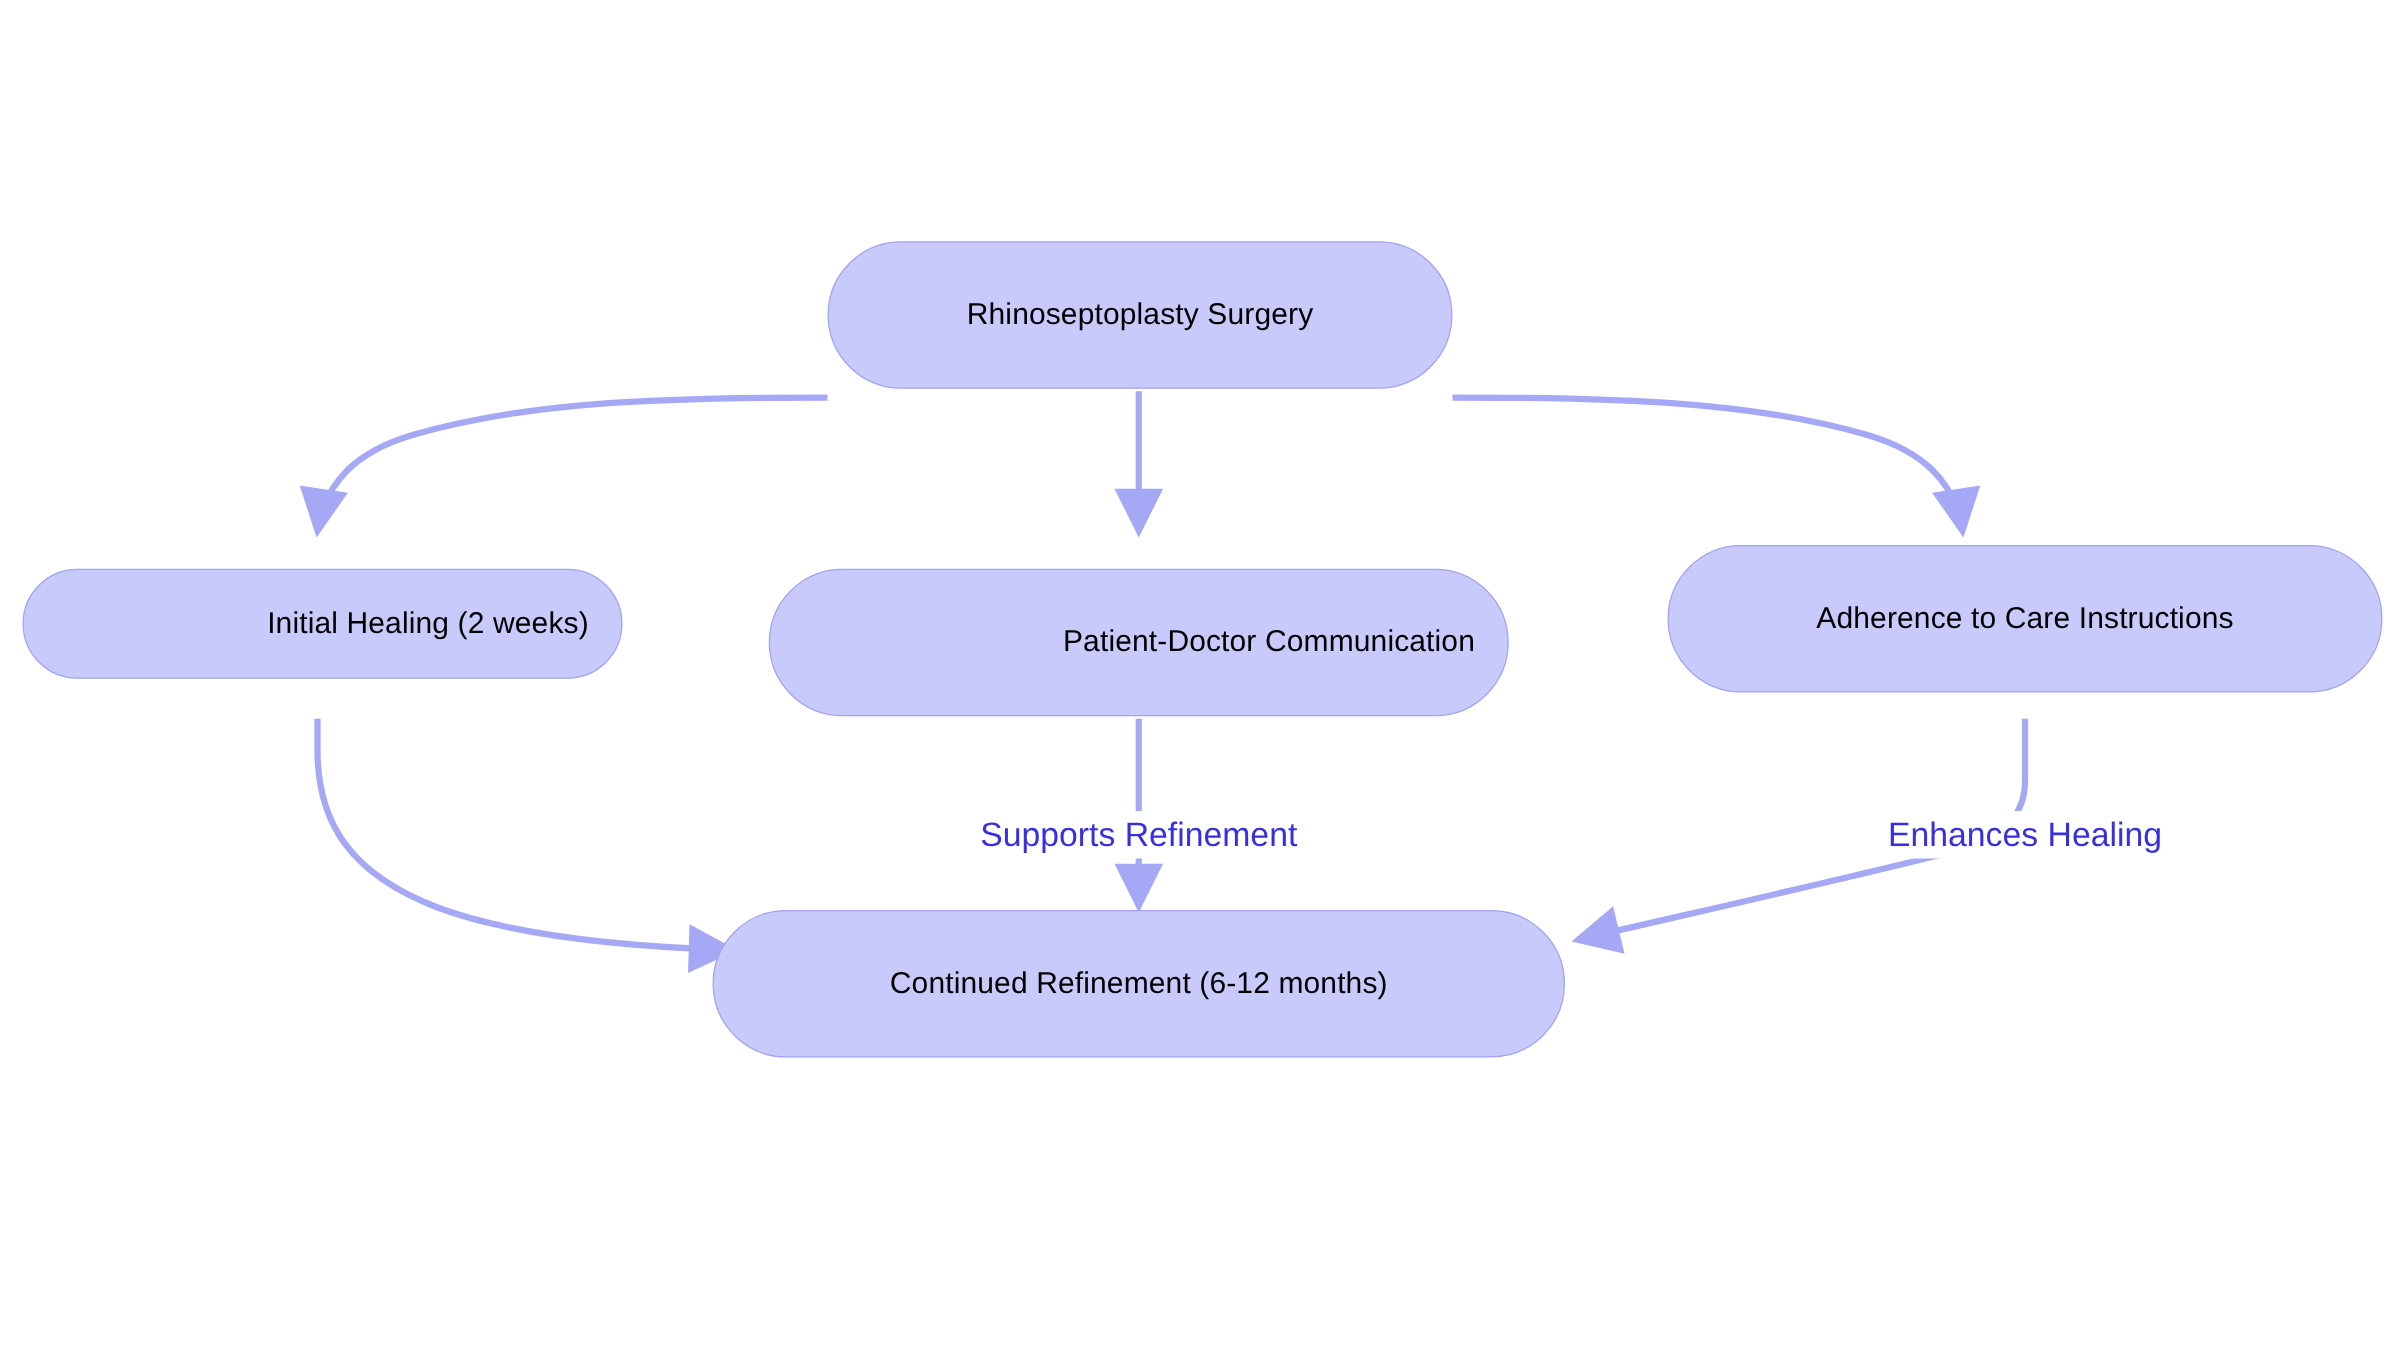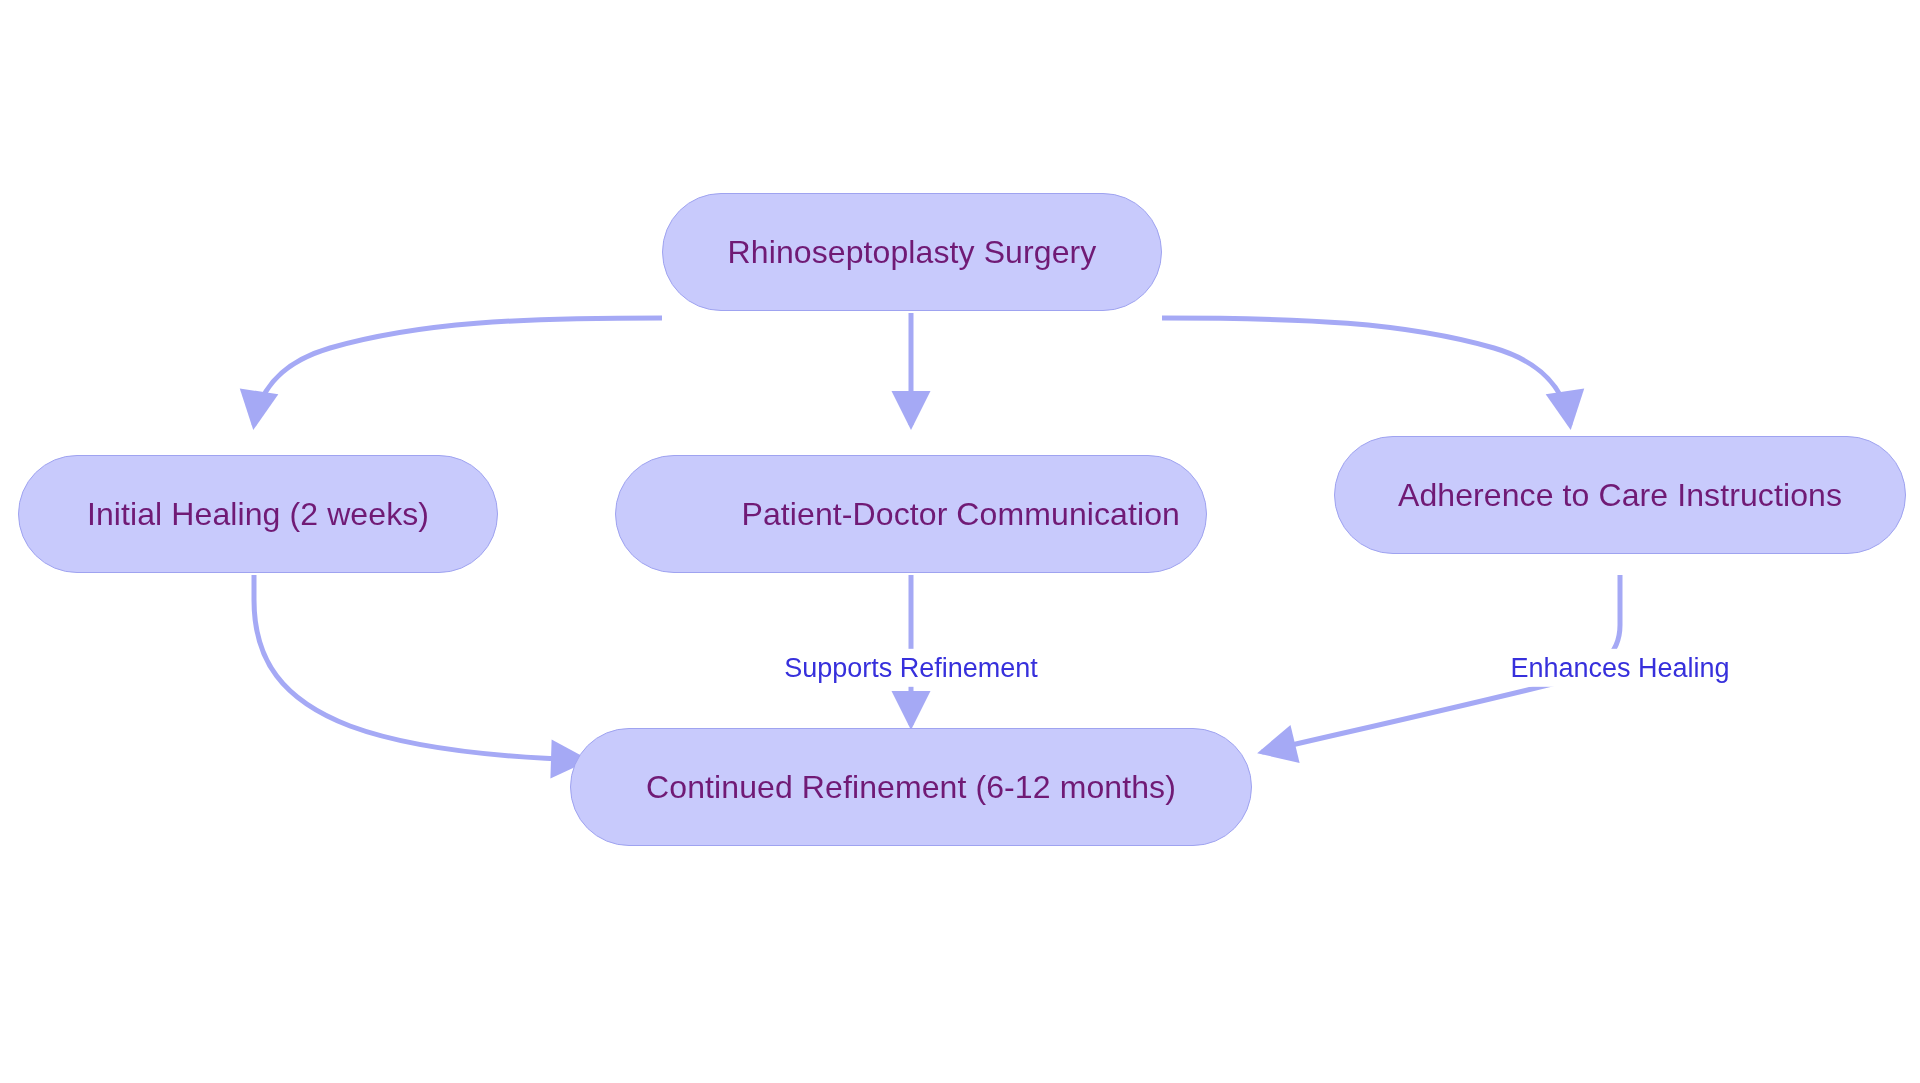--- a/index.html
+++ b/index.html
@@ -33,41 +33,41 @@
     display: flex;
     align-items: center;
     justify-content: center;
     background: #c8cafc;
     border: 1.6px solid #9fa3f0;
     border-radius: 999px;
     text-align: center;
     padding: 0 26px;
   }
   .node-label {
-    color: #701a75;
-    font-size: 32px;
+    color: #000000;
+    font-size: 24px;
     font-weight: 400;
     letter-spacing: 0.1px;
     line-height: 1.2;
     white-space: nowrap;
   }
   .edge-label {
     position: absolute;
     color: #3730dc;
     font-size: 27px;
     font-weight: 400;
     line-height: 1.2;
     white-space: nowrap;
     background: #ffffff;
     padding: 3px 7px;
     transform: translate(-50%, -50%);
   }
   
   #node-surgery      { left: 662px;  top: 193px; width: 500px; height: 118px; }
-  #node-initial      { left: 18px;   top: 455px; width: 480px; height: 118px; }
+  #node-initial      { left: 18px;   top: 455px; width: 480px; height: 88px; justify-content: flex-end; }
   #node-communication{ left: 615px;  top: 455px; width: 592px; height: 118px; justify-content: flex-end; }
   #node-adherence    { left: 1334px; top: 436px; width: 572px; height: 118px; }
   #node-continued    { left: 570px;  top: 728px; width: 682px; height: 118px; }
 </style>
 </head>
 <body>
 
 <div id="diagram-root">
 
   <svg id="edge-layer" viewBox="0 0 1920 1083" width="1920" height="1083" xmlns="http://www.w3.org/2000/svg">

